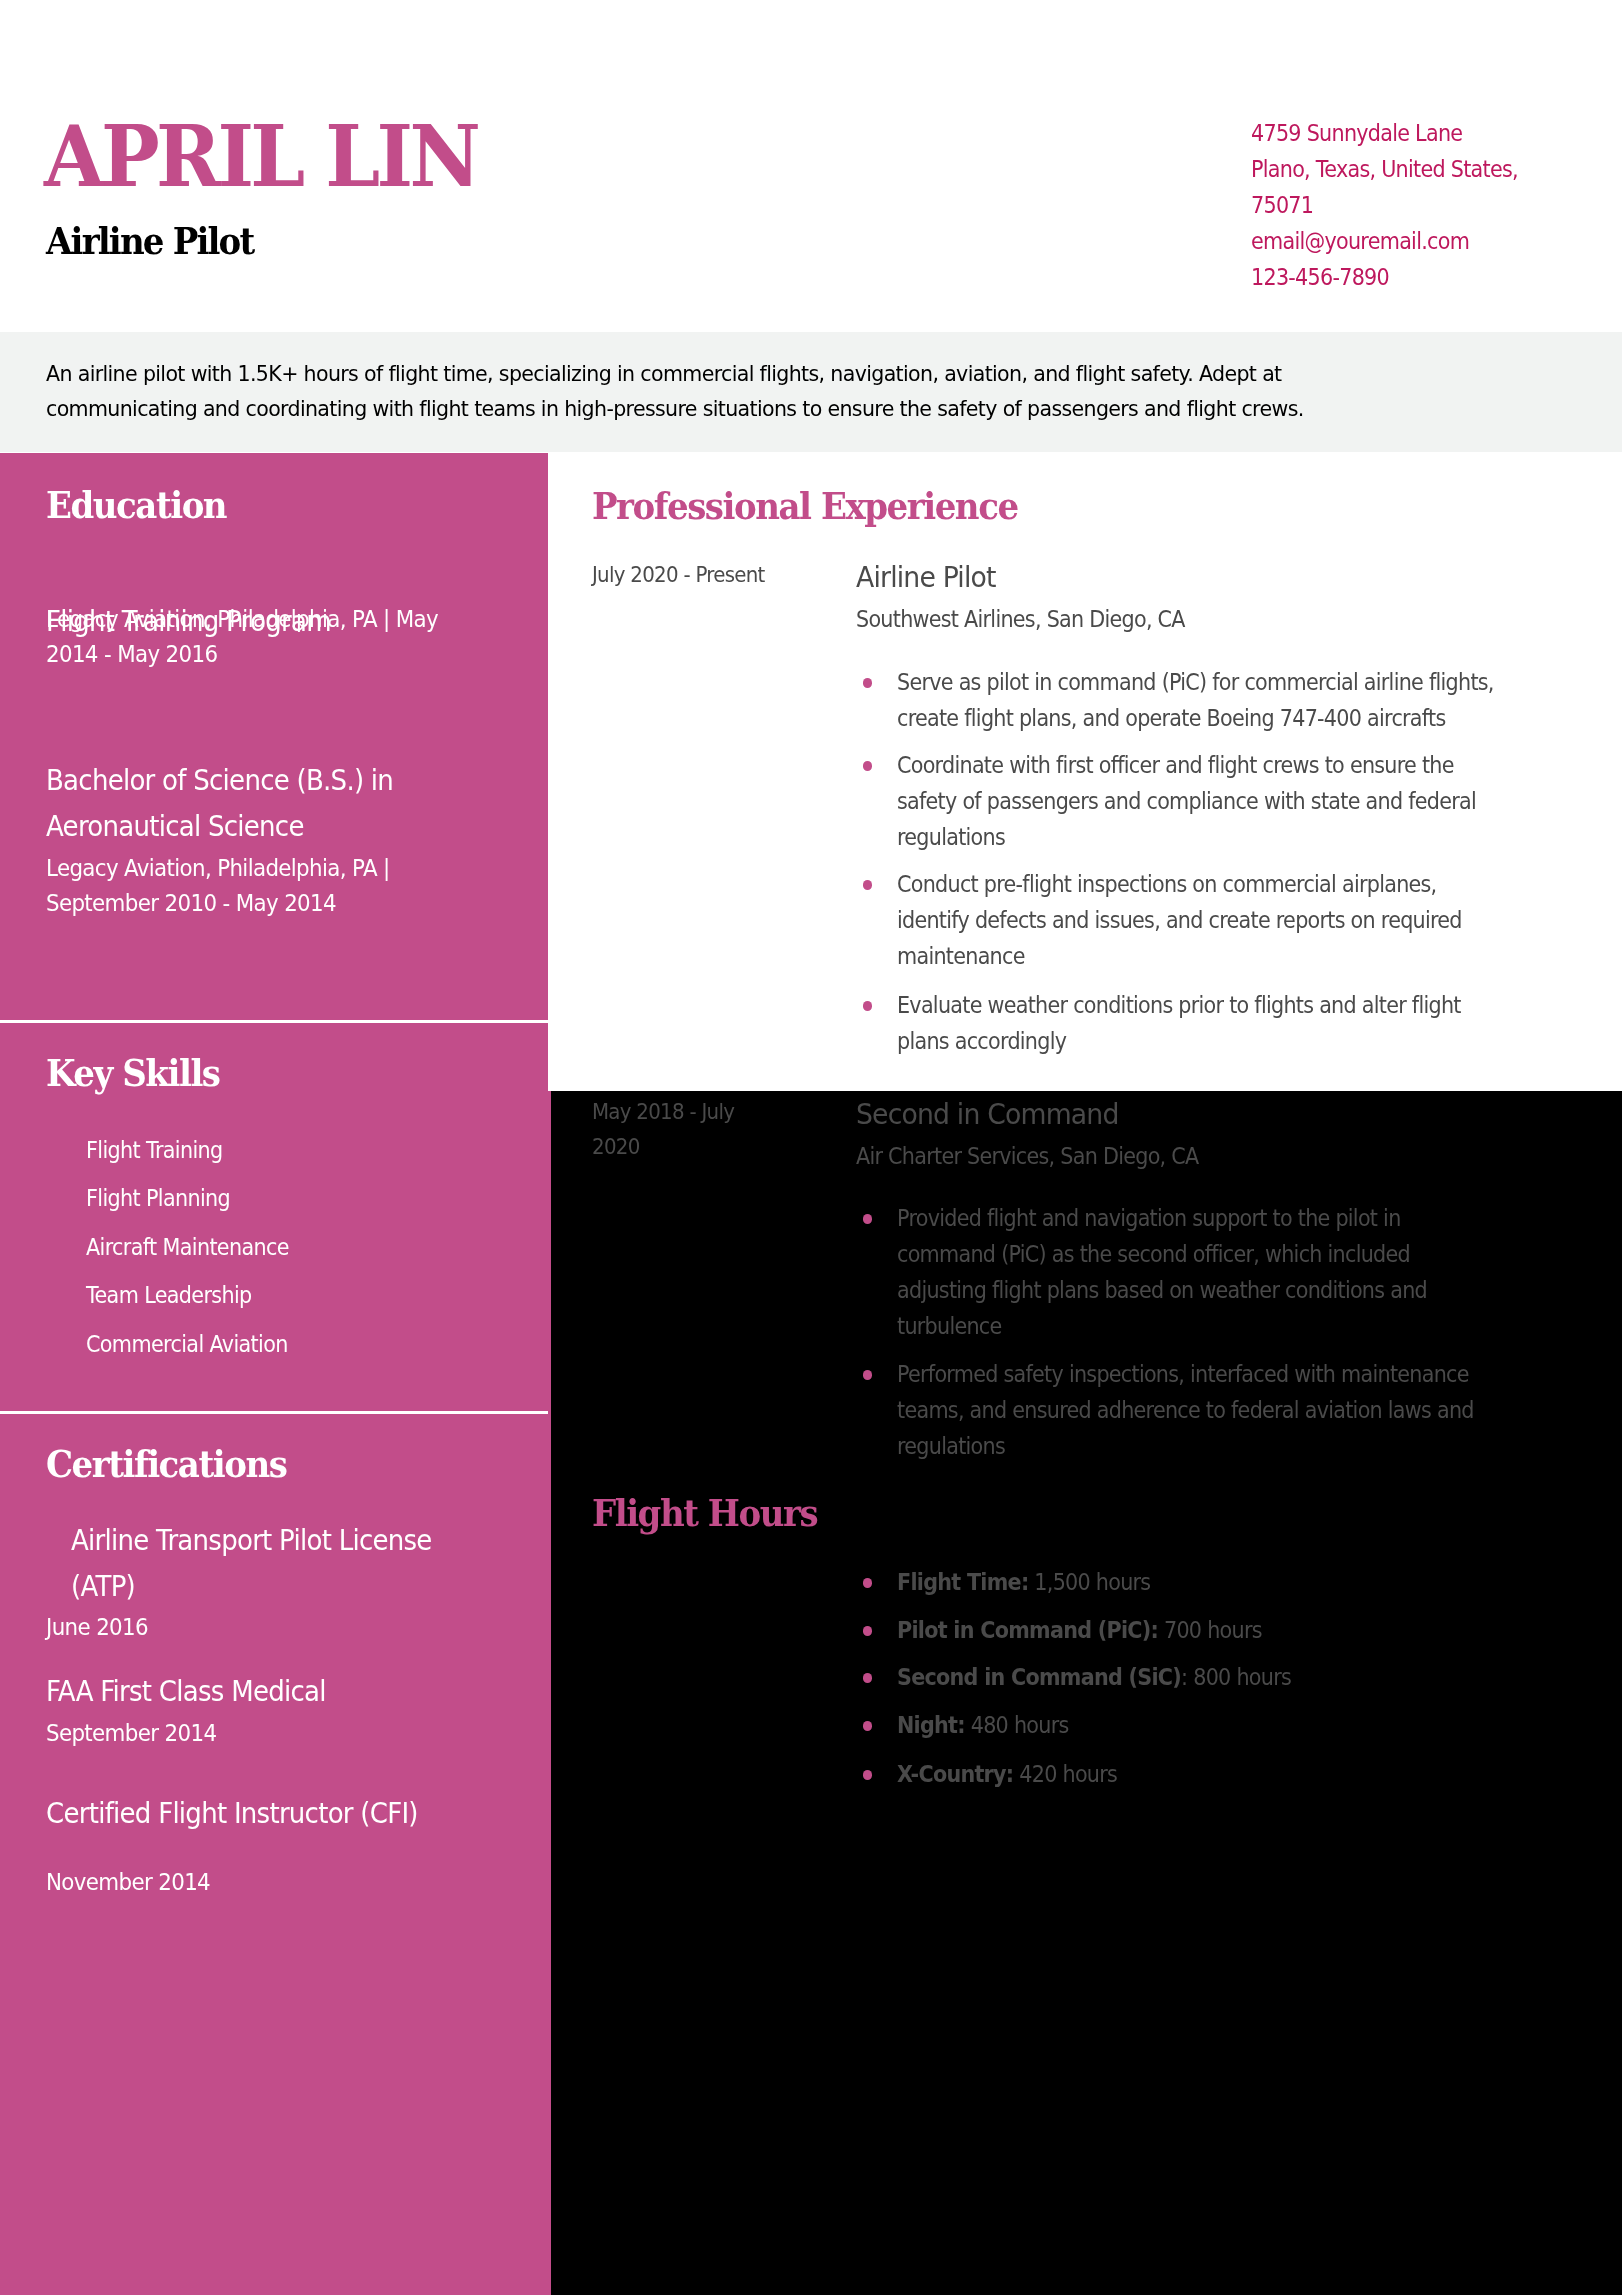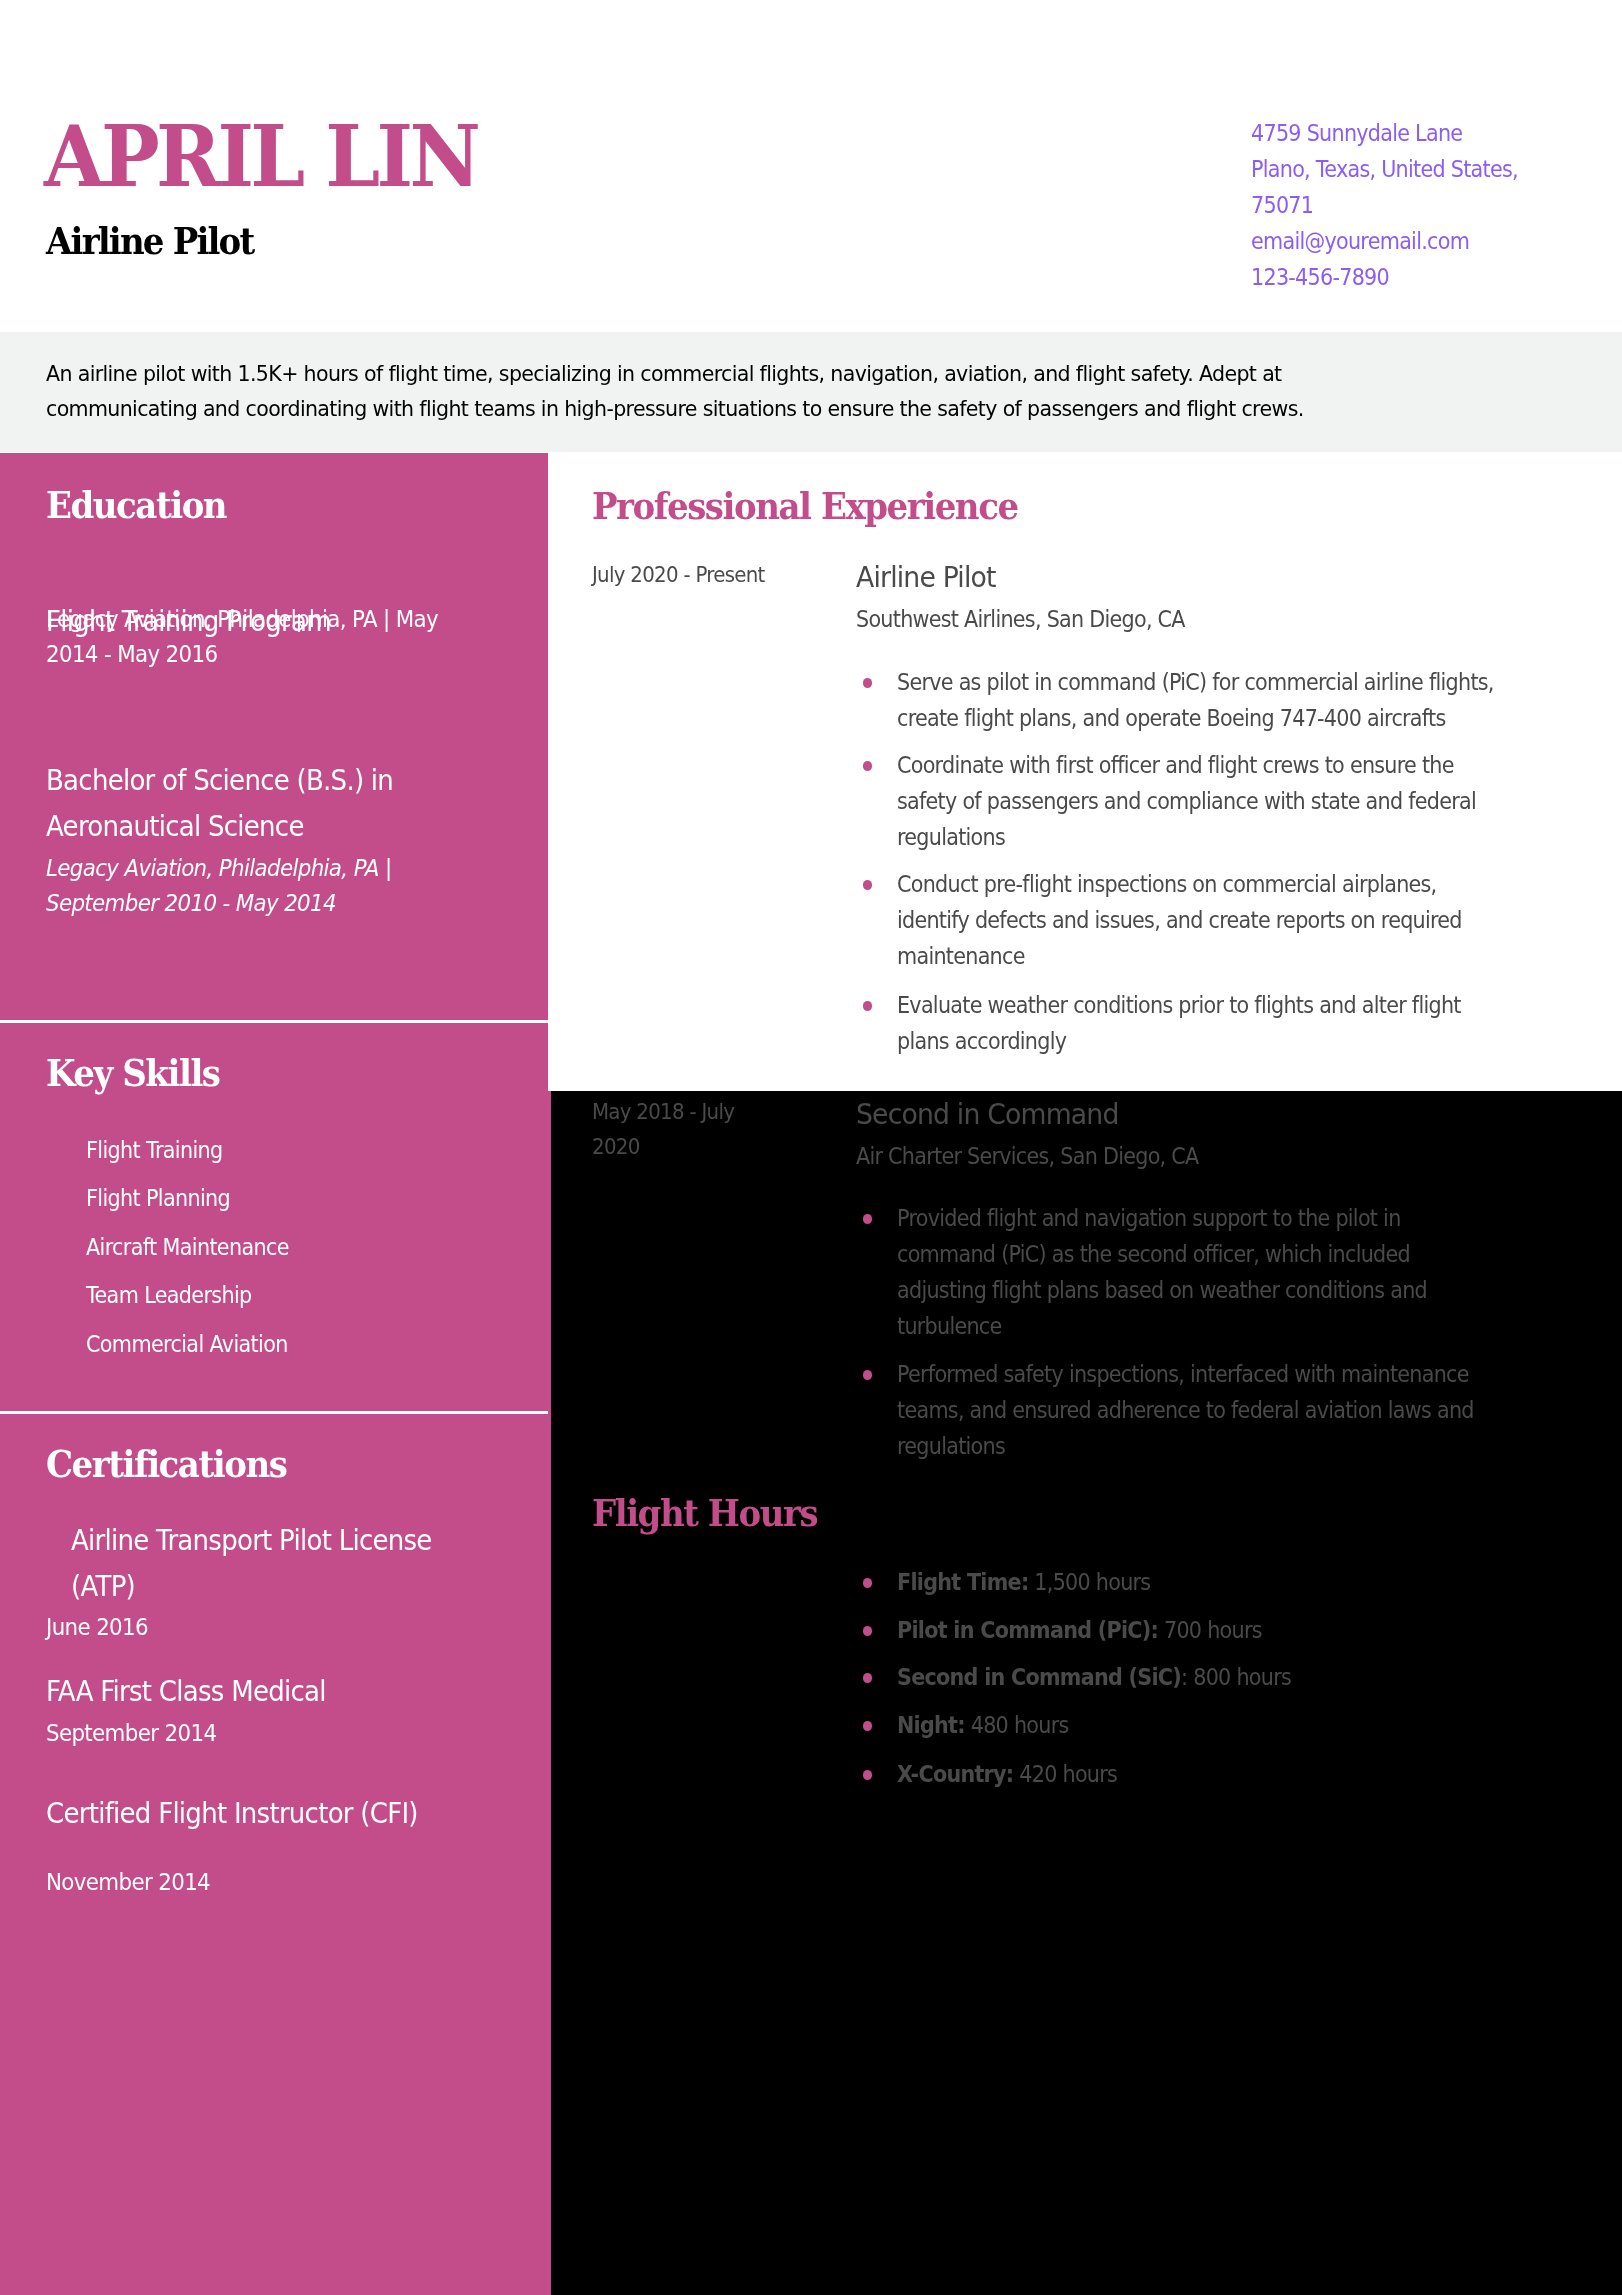--- a/index.html
+++ b/index.html
@@ -15,21 +15,21 @@
   }
   .job-title {
     position: absolute; left: 46px; top: 218px;
     font-family: "DejaVu Serif", serif; font-weight: bold;
     font-size: 37px; line-height: 46px; color: #000;
     letter-spacing: -2px; transform: scaleX(0.92); transform-origin: left top;
   }
   .contact {
     position: absolute; left: 1251px; top: 115px; width: 353px;
     font-family: "DejaVu Sans", sans-serif; font-size: 23px; line-height: 36px;
-    color: #8b5cf6; letter-spacing: -0.8px;
+    color: #be185d; letter-spacing: -0.8px;
   }
   .contact div { white-space: nowrap; transform: scaleX(0.9); transform-origin: left top; }
 
   
   .summary-band {
     position: absolute; left: 0; top: 332px; width: 1622px; height: 120px;
     background: #f1f3f2;
   }
   .summary-text {
     position: absolute; left: 46px; top: 356px; width: 1557px;
@@ -136,21 +136,21 @@
   </div>
   <div class="side-item-sub" style="top:602px;">
     <span>Legacy Aviation, Philadelphia, PA | May</span>
     <span>2014 - May 2016</span>
   </div>
 
   <div class="side-item-title" style="top:758px;">
     <span>Bachelor of Science (B.S.) in</span>
     <span>Aeronautical Science</span>
   </div>
-  <div class="side-item-sub" style="top:851px;font-style:italic;">
+  <div class="side-item-sub" style="top:851px;">
     <span>Legacy Aviation, Philadelphia, PA |</span>
     <span>September 2010 - May 2014</span>
   </div>
 </div>
 
 <div class="divider" style="top:1020px;"></div>
 
 <div>
   <div class="side-h" style="top:1050px;">Key Skills</div>
   <div class="skill" style="top:1134px;">Flight Training</div>

